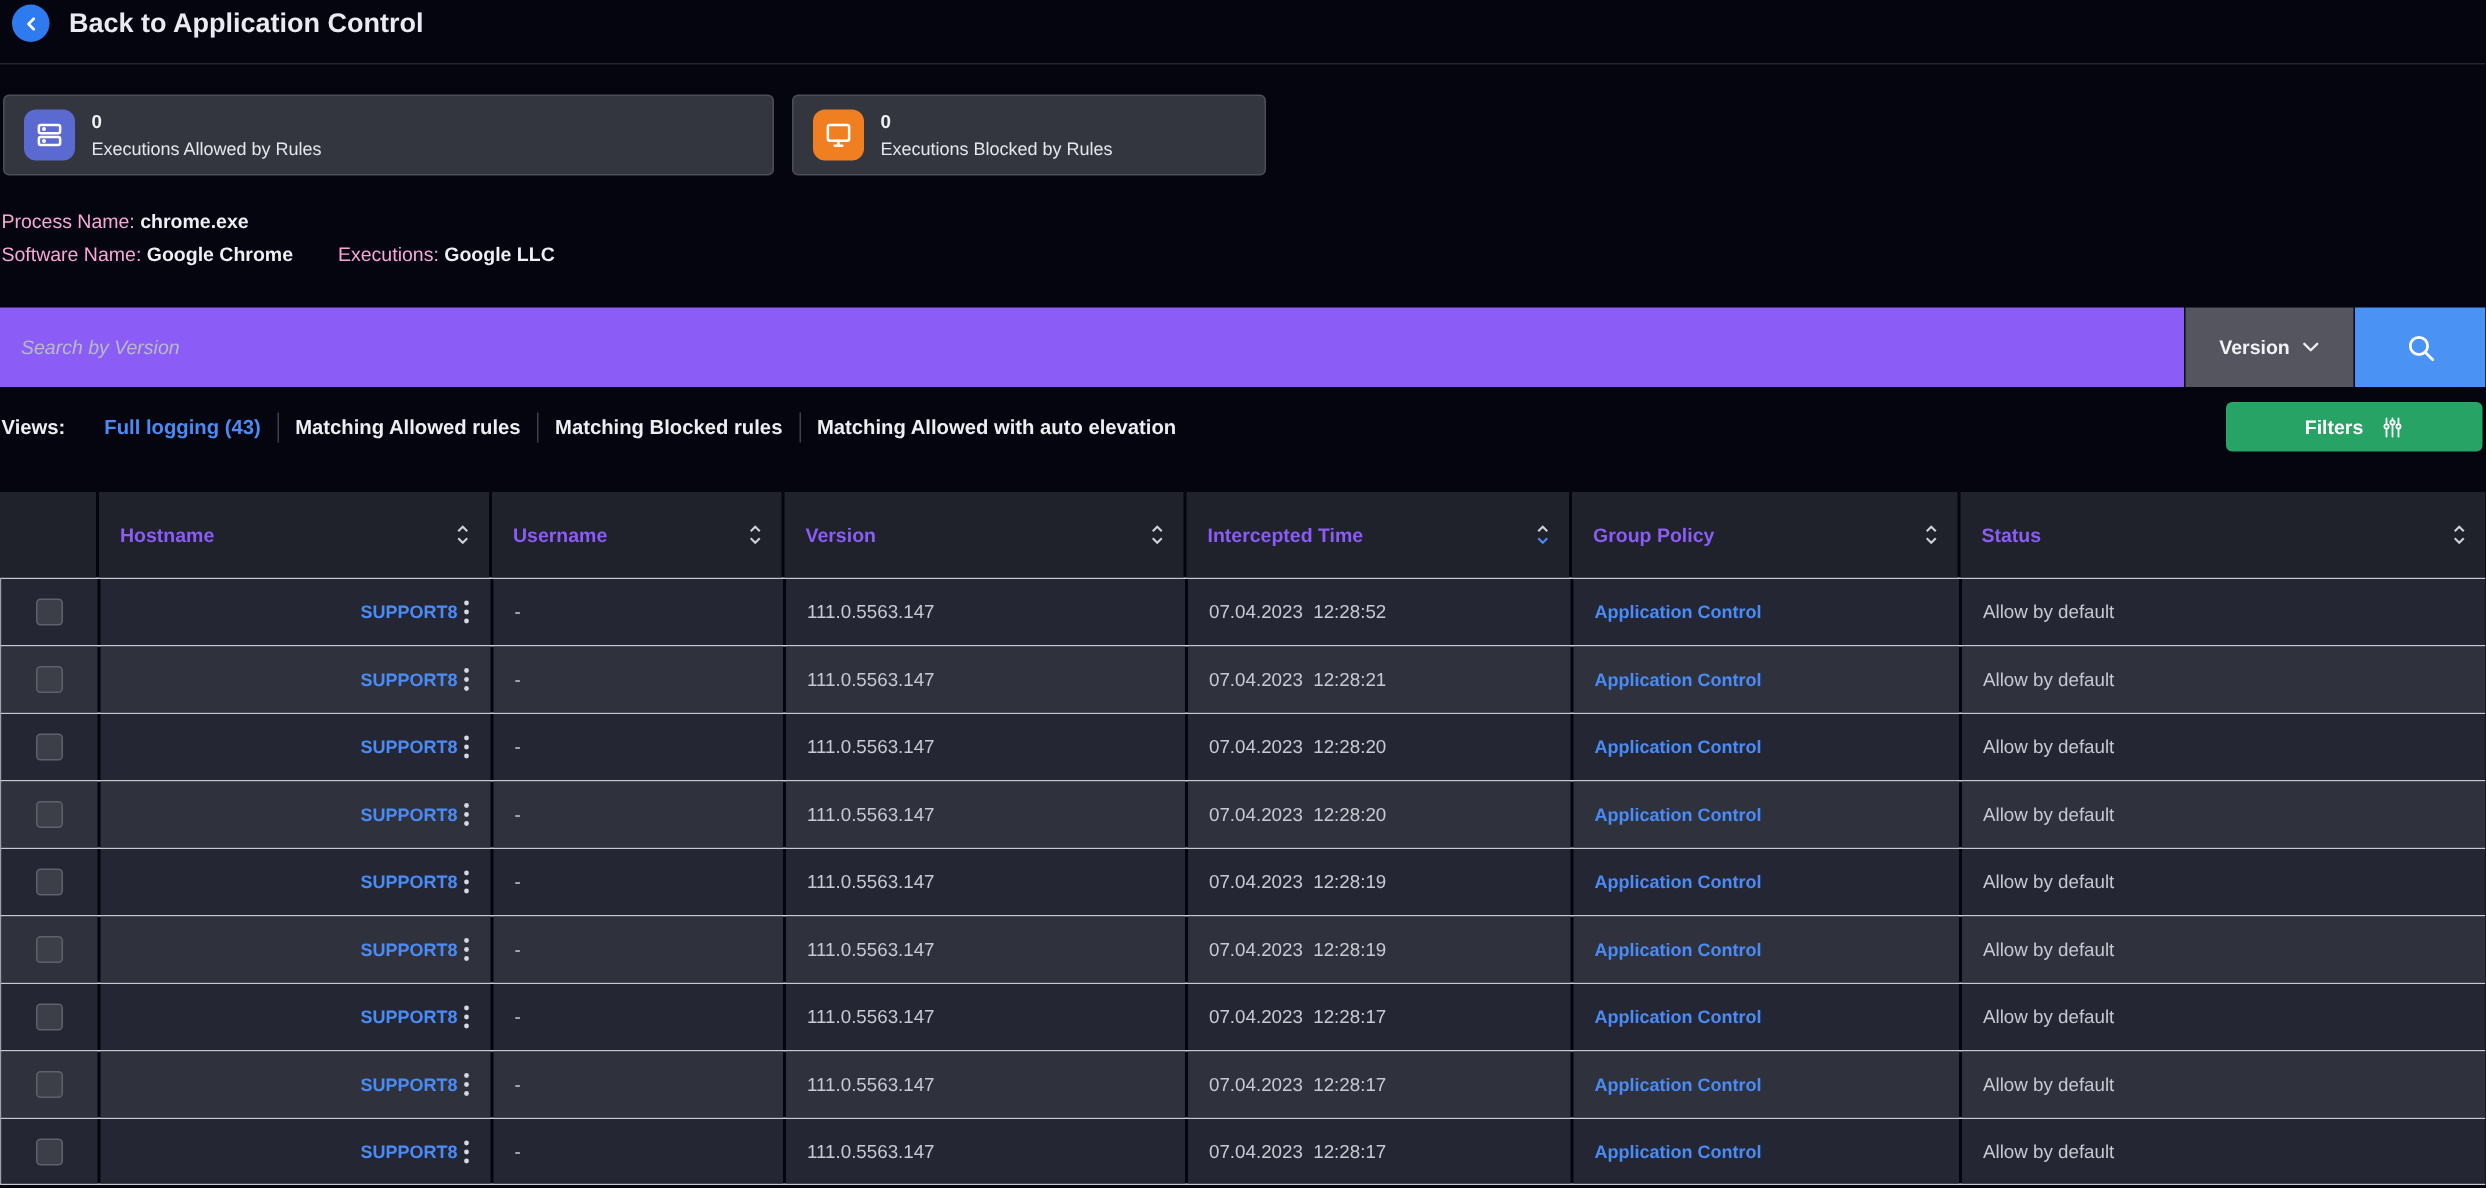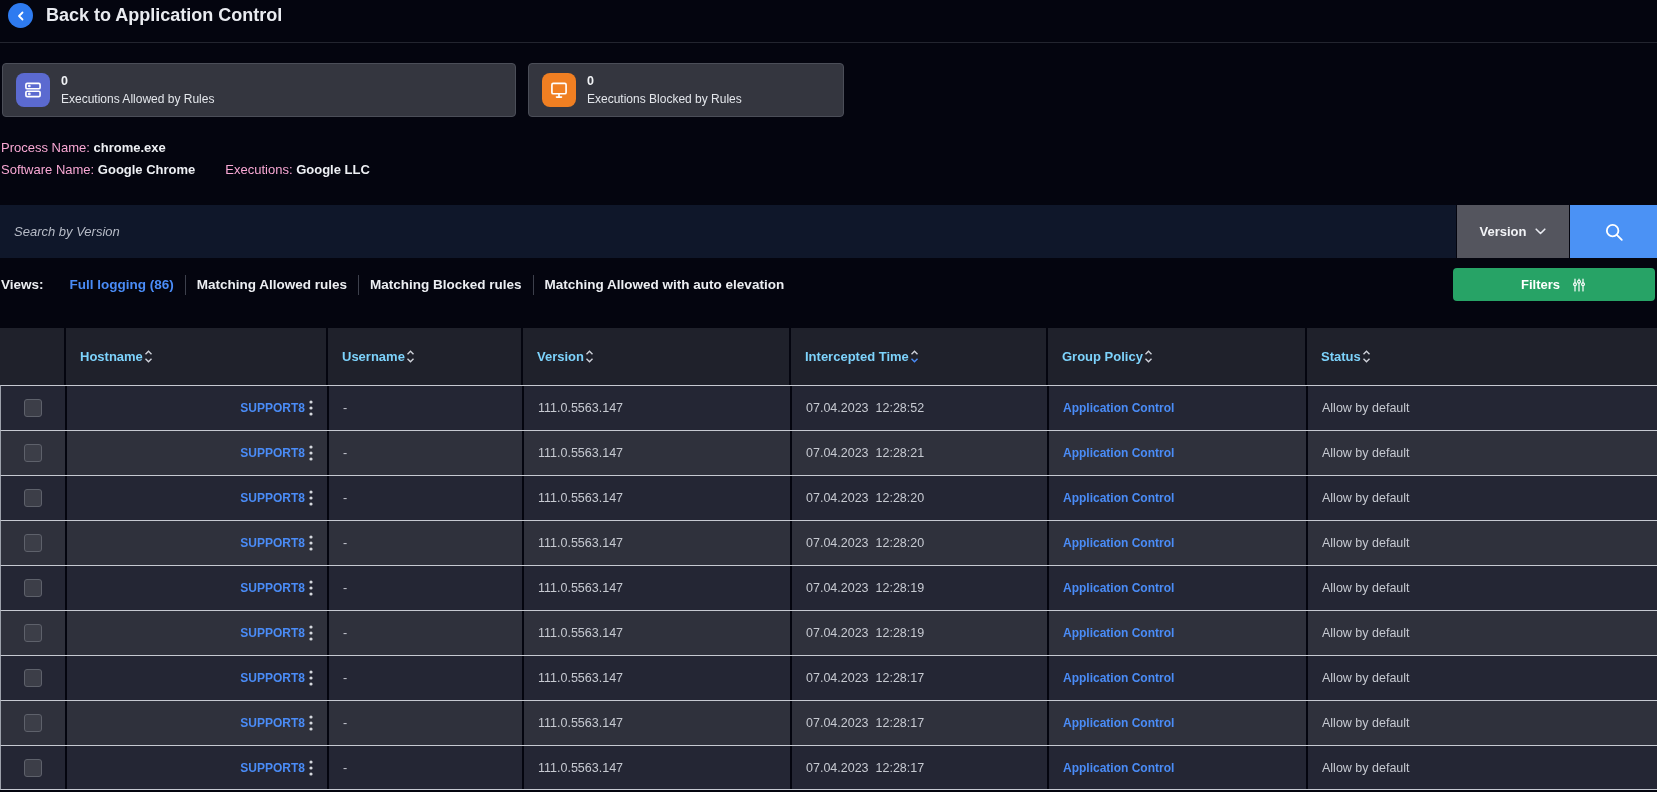--- a/index.html
+++ b/index.html
@@ -29,48 +29,48 @@
   .stat-value { font-size:12.5px; font-weight:bold; color:#f0f2f5; }
   .stat-label { font-size:12px; color:#e3e6eb; }
   
   .process { position:absolute; left:1px; top:137px; font-size:13px; line-height:22px; }
   .process .row2 { display:flex; }
   .process .pair { margin-right:30px; white-space:nowrap; }
   .plabel { color:#f9a8d4; }
   .pvalue { color:#eef0f4; font-weight:bold; }
   
   .search-input { position:absolute; left:0; top:205px; width:1456px; height:53px;
-    background:#0f172a; border:none; outline:none; color:#dfe3ea;
+    background:#8b5cf6; border:none; outline:none; color:#dfe3ea;
     padding-left:14px; font-size:13px; font-family:inherit; }
   .search-input::placeholder { font-style:italic; color:#b6bbc6; }
   .dropdown { position:absolute; left:1457px; top:205px; width:112px; height:53px;
     background:#54555e; display:flex; align-items:center; justify-content:center;
     gap:9px; cursor:pointer; }
   .dropdown span { font-size:13px; font-weight:bold; color:#f2f3f6; }
   .search-btn { position:absolute; left:1570px; top:205px; width:87px; height:53px;
     background:#4b92f5; border:none; display:flex; align-items:center;
     justify-content:center; cursor:pointer; }
   
   .views { position:absolute; left:1px; top:268px; height:33px; display:flex;
     align-items:center; font-size:13.5px; font-weight:bold; color:#eceef2; }
   .views-label { margin-right:15px; }
   .view-tab { margin:0 11px; cursor:pointer; color:#eceef2; white-space:nowrap; }
   .view-tab.active { color:#4a8cf7; }
   .vsep { width:1px; height:20px; background:#3d404c; flex:none; }
-  .filters-btn { position:absolute; top:268px; right:2px; width:202px; height:33px;
+  .filters-btn { position:absolute; top:268px; right:2px; width:171px; height:33px;
     background:#27a366; border:none; border-radius:4px; display:flex;
     align-items:center; justify-content:center; gap:11px; color:#fff;
     font-weight:bold; font-size:13px; cursor:pointer; font-family:inherit; }
   
   .table { position:absolute; left:0; top:328px; width:1657px; }
   .thead, .trow { display:grid;
     grid-template-columns:64px 260px 193px 266px 255px 257px 350px;
     column-gap:2px; }
   .th { background:#1f212b; height:57px; display:flex; align-items:center;
-    justify-content:flex-start; padding:0 12px 0 14px; color:#7dd3fc;
+    justify-content:space-between; padding:0 12px 0 14px; color:#8b5cf6;
     font-weight:bold; font-size:13px; cursor:pointer; }
   .th.th-check { padding:0; cursor:default; }
   .trow { height:45px; border-top:1px solid #c6c9d1; border-left:1px solid #9da1ab; }
   .trow:last-child { border-bottom:1px solid #c6c9d1; }
   .td { display:flex; align-items:center; padding-left:14px; background:#242634;
     color:#c6c9d1; font-size:12.5px; overflow:hidden; }
   .trow.alt .td { background:#2f313c; }
   .td-check { padding:0; }
   .td-host { justify-content:flex-end; padding-right:10px; }
   .link { color:#4a8cf7; font-weight:bold; font-size:12px; text-decoration:none; cursor:pointer; }
@@ -147,21 +147,21 @@
 </div>
 <button class="search-btn">
   <svg width="22" height="22" viewBox="0 0 24 24" fill="none" stroke="#ffffff" stroke-width="2" stroke-linecap="round">
       <circle cx="10.5" cy="10.5" r="6.3"></circle>
       <path d="M15.3 15.3 L20.5 20.5"></path>
     </svg>
 </button>
 
 <div class="views">
   <span class="views-label">Views:</span>
-  <span class="view-tab active">Full logging (86)</span>
+  <span class="view-tab active">Full logging (43)</span>
   <span class="vsep"></span>
   <span class="view-tab">Matching Allowed rules</span>
   <span class="vsep"></span>
   <span class="view-tab">Matching Blocked rules</span>
   <span class="vsep"></span>
   <span class="view-tab">Matching Allowed with auto elevation</span>
 </div>
 <button class="filters-btn">
   <span>Filters</span>
   <svg width="16" height="16" viewBox="0 0 24 24" fill="none" stroke="#ffffff" stroke-width="1.8" stroke-linecap="round">

